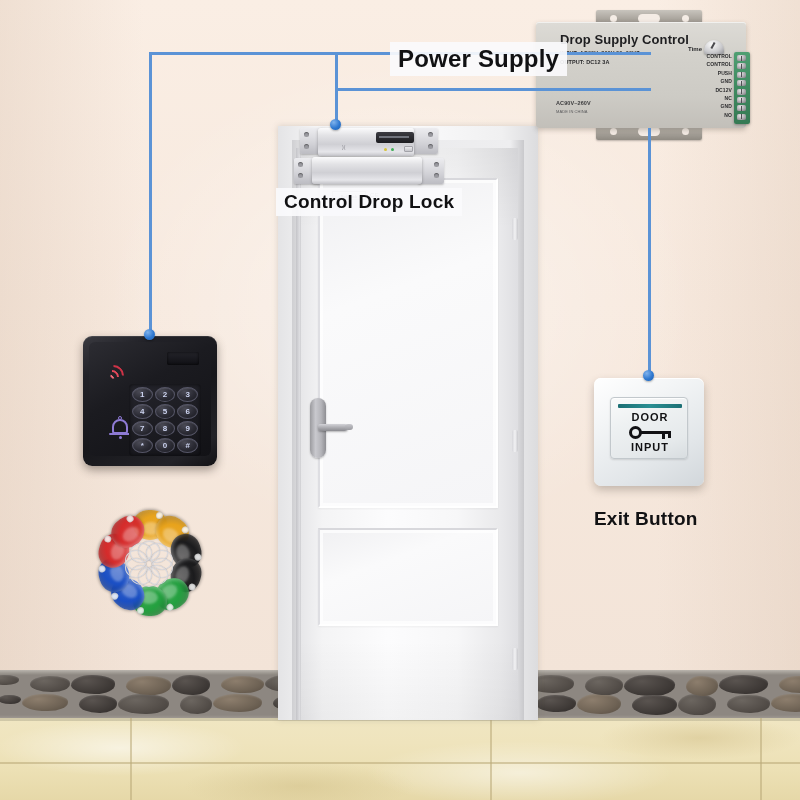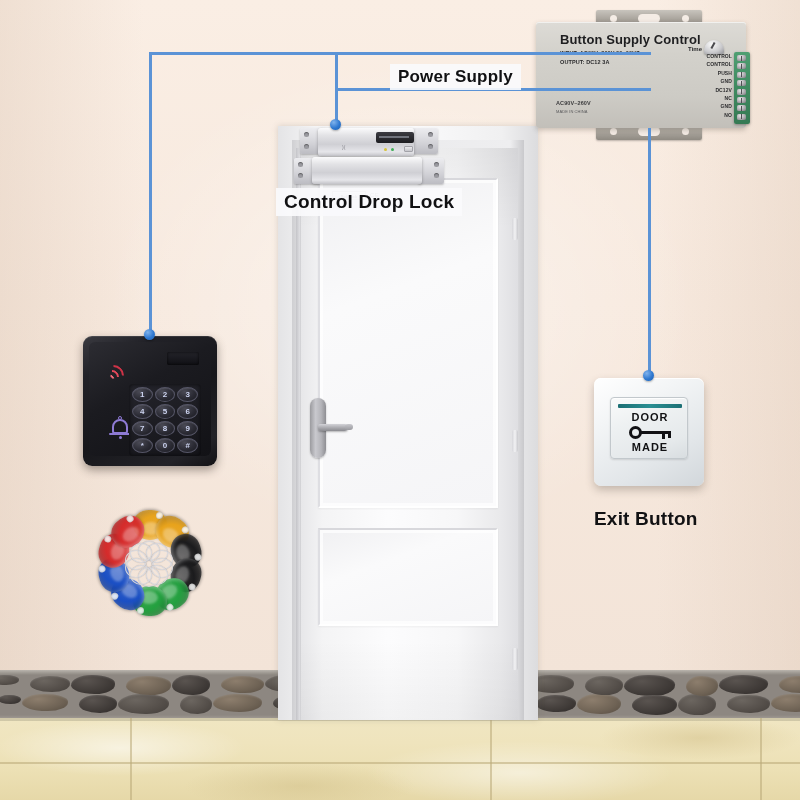--- a/index.html
+++ b/index.html
@@ -421,21 +421,21 @@
       <div class="hole" style="left:14px;"></div>
       <div class="slot"></div>
       <div class="hole" style="left:86px;"></div>
     </div>
     <div class="psu-tab bot">
       <div class="hole" style="left:14px;"></div>
       <div class="slot"></div>
       <div class="hole" style="left:86px;"></div>
     </div>
     <div class="psu-box">
-      <div class="psu-title">Button Supply Control</div>
+      <div class="psu-title">Drop Supply Control</div>
       <div class="psu-spec l1">INPUT: AC90V~260V 50~60HZ</div>
       <div class="psu-spec l2">OUTPUT: DC12 3A</div>
       <div class="psu-ac">AC90V~260V</div>
       <div class="psu-made">MADE IN CHINA</div>
       <div class="psu-time">Time</div>
       <div class="psu-knob"></div>
       <div class="term-strip" id="term-strip">
           <div class="term-screw" style="top: 3px;"></div>
           <div class="term-screw" style="top: 11.4px;"></div>
           <div class="term-screw" style="top: 19.8px;"></div>
@@ -539,31 +539,31 @@
     <div class="exit-plate"></div>
     <div class="exit-btn">
       <div class="exit-bar"></div>
       <div class="exit-word top">DOOR</div>
       <div class="key-icon">
         <div class="ring"></div>
           <div class="shaft"></div>
           <div class="t1"></div>
           <div class="t2"></div>
       </div>
-      <div class="exit-word bot">MADE</div>
+      <div class="exit-word bot">INPUT</div>
     </div>
   </div>
 
   <div class="wire v" style="left:149px;top:52px;height:284px;"></div>
   <div class="wire h" style="left:149px;top:52px;width:502px;"></div>
   <div class="wire v" style="left:335px;top:52px;height:74px;"></div>
   <div class="wire h" style="left:335px;top:88px;width:316px;"></div>
   <div class="wire v" style="left:648px;top:128px;height:250px;"></div>
 
   <div class="node" style="left:144px;top:329px;"></div>
   <div class="node" style="left:330px;top:119px;"></div>
   <div class="node" style="left:643px;top:370px;"></div>
 
-  <div class="label boxed" style="left:390px;top:64px;font-size:17px;">Power Supply</div>
+  <div class="label boxed" style="left:390px;top:42px;font-size:24px;">Power Supply</div>
   <div class="label boxed" style="left:276px;top:188px;font-size:19px;">Control Drop Lock</div>
   <div class="label" style="left:594px;top:508px;font-size:19px;">Exit Button</div>
 
 </div>
 
 </body></html>

